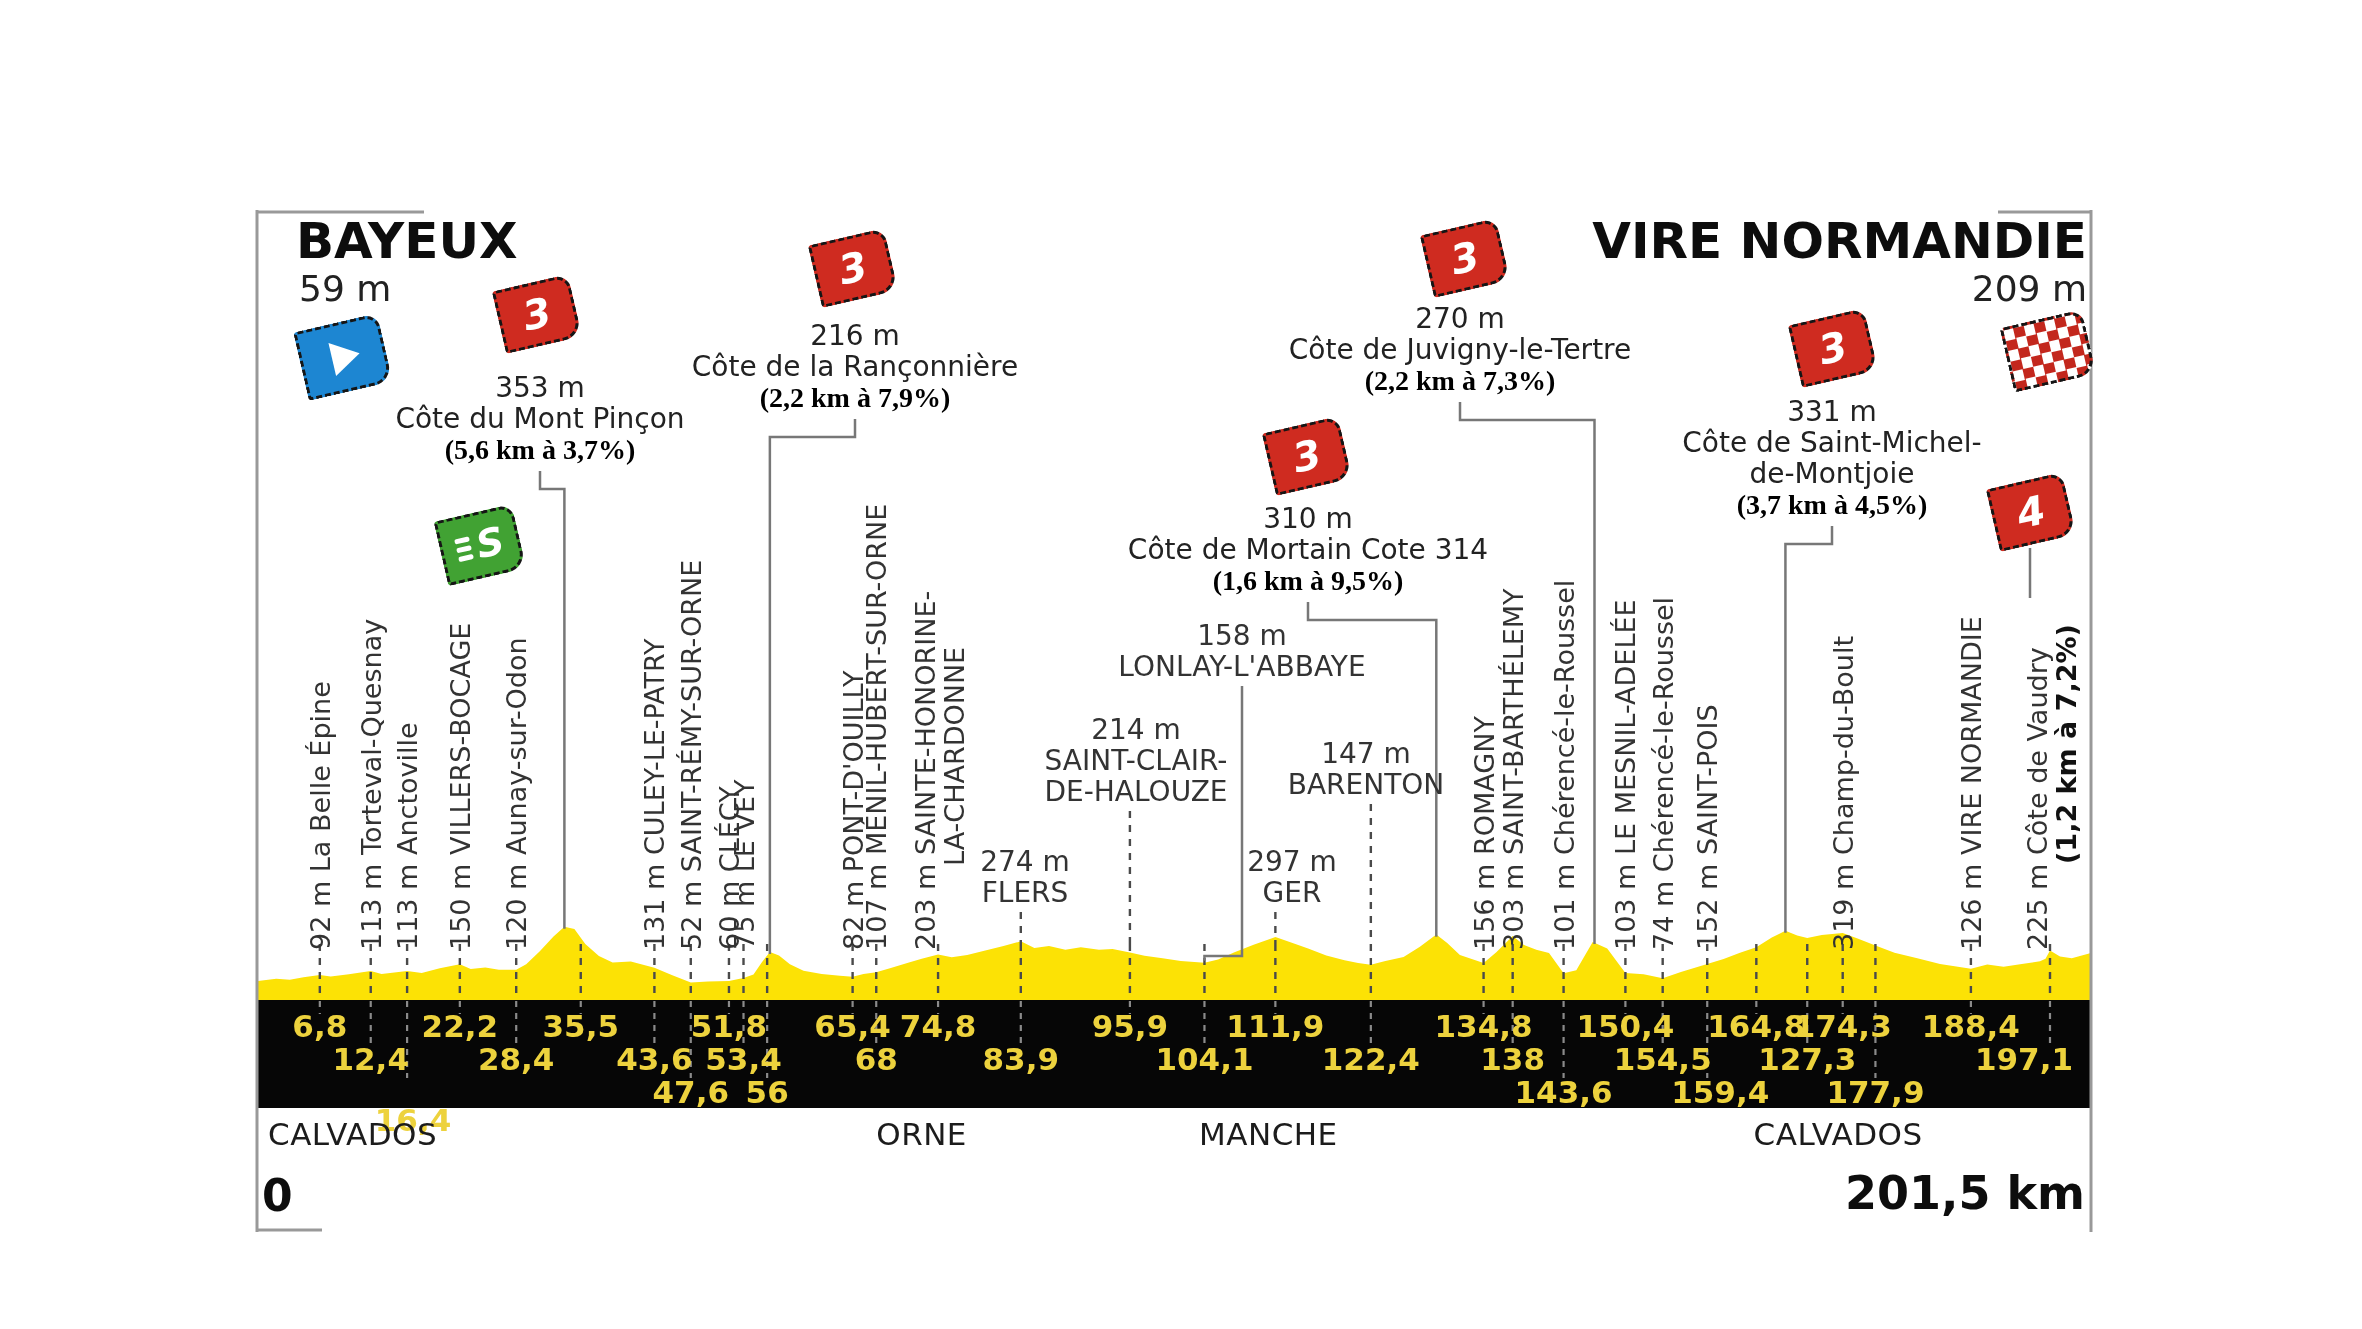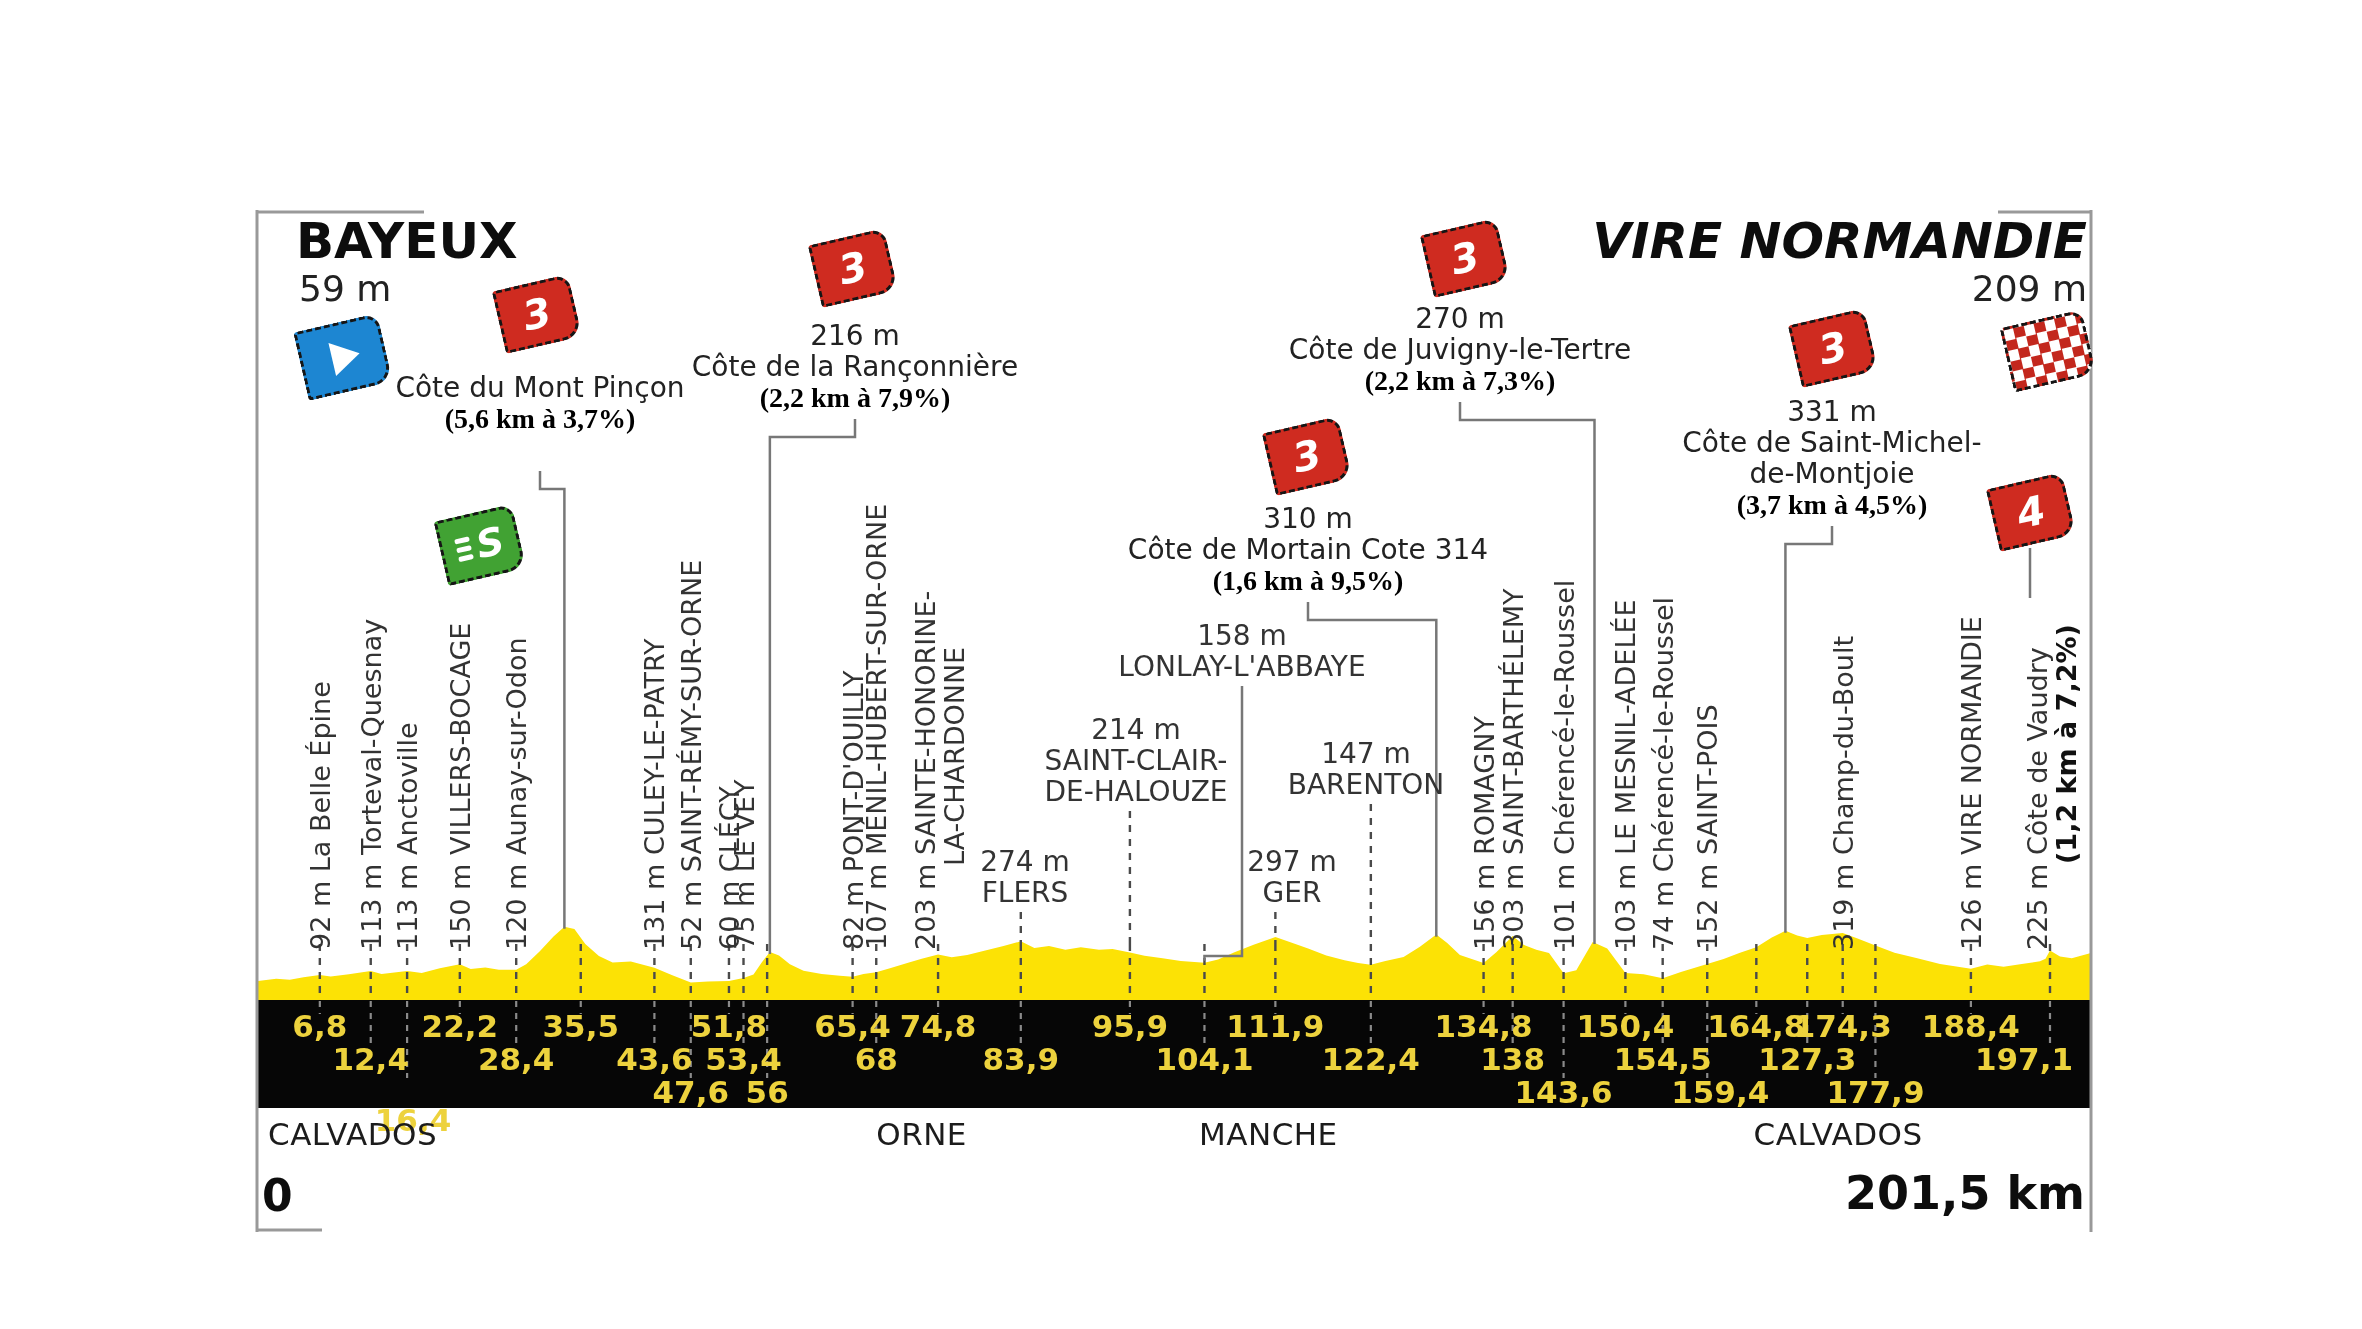--- a/index.html
+++ b/index.html
@@ -116,21 +116,21 @@
       <path d="M 540 471 V 489 H 564.3940446650124 V 928.695" fill="none" stroke="#777" stroke-width="2.5"></path>
       <path d="M 855 419 V 437 H 769.868982630273 V 954.04" fill="none" stroke="#777" stroke-width="2.5"></path>
       <path d="M 1308 602 V 620 H 1436.2987593052108 V 936.65" fill="none" stroke="#777" stroke-width="2.5"></path>
       <path d="M 1460 402 V 420 H 1594.4962779156328 V 944.05" fill="none" stroke="#777" stroke-width="2.5"></path>
       <path d="M 1832 526 V 544 H 1785.424317617866 V 932.765" fill="none" stroke="#777" stroke-width="2.5"></path>
       <line x1="2030" y1="548" x2="2030" y2="598" stroke="#777" stroke-width="2.5"></line>
     </svg>
 
   <div class="abs city" style="left:296px;top:212px;">BAYEUX</div>
   <div class="abs elev" style="left:299px;top:268px;">59 m</div>
-  <div class="abs city right-al" style="right:275px;top:212px;font-style:italic;">VIRE NORMANDIE</div>
+  <div class="abs city right-al" style="right:275px;top:212px;">VIRE NORMANDIE</div>
   <div class="abs elev right-al" style="right:275px;top:268px;">209 m</div>
 
   <div class="abs kmzero" style="left:262px;top:1170px;">0</div>
   <div class="abs total right-al" style="right:277px;top:1166px;">201,5 km</div>
 
   <div class="abs badge" id="start-flag" style="left: 300px; top: 322px; width: 86px; height: 70px; transform: rotate(-13deg); background: rgb(29, 134, 210);">
       <span class="tri"></span>
     </div>
 
   <div class="abs badge" id="sprint-badge" style="left: 440px; top: 512px; width: 80px; height: 66px; transform: rotate(-13deg); background: rgb(65, 162, 51);">
@@ -257,20 +257,21 @@
       <div>GER</div>
     </div>
     <div class="abs hlabel" style="left:1196px;top:738px;width:340px;">
       <div>147 m</div>
       <div>BARENTON</div>
     </div>
     <div class="abs badge" style="left:498px;top:282px;width:78px;height:64px;transform:rotate(-13deg);background:#cf2b20;">
       <span class="num">3</span>
     </div>
     <div class="abs climb" style="left:325px;top:372px;width:430px;">
+      <div>353 m</div>
       <div>Côte du Mont Pinçon</div>
       <div class="grad">(5,6 km à 3,7%)</div>
     </div>
     <div class="abs badge" style="left:814px;top:236px;width:78px;height:64px;transform:rotate(-13deg);background:#cf2b20;">
       <span class="num">3</span>
     </div>
     <div class="abs climb" style="left:640px;top:320px;width:430px;">
       <div>216 m</div>
       <div>Côte de la Rançonnière</div>
       <div class="grad">(2,2 km à 7,9%)</div>

